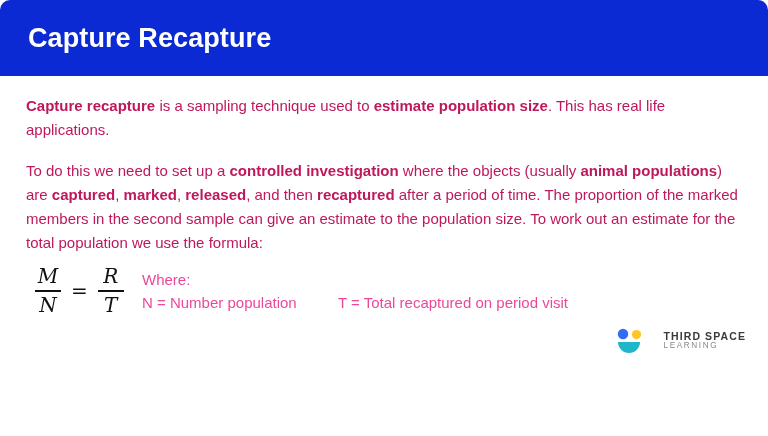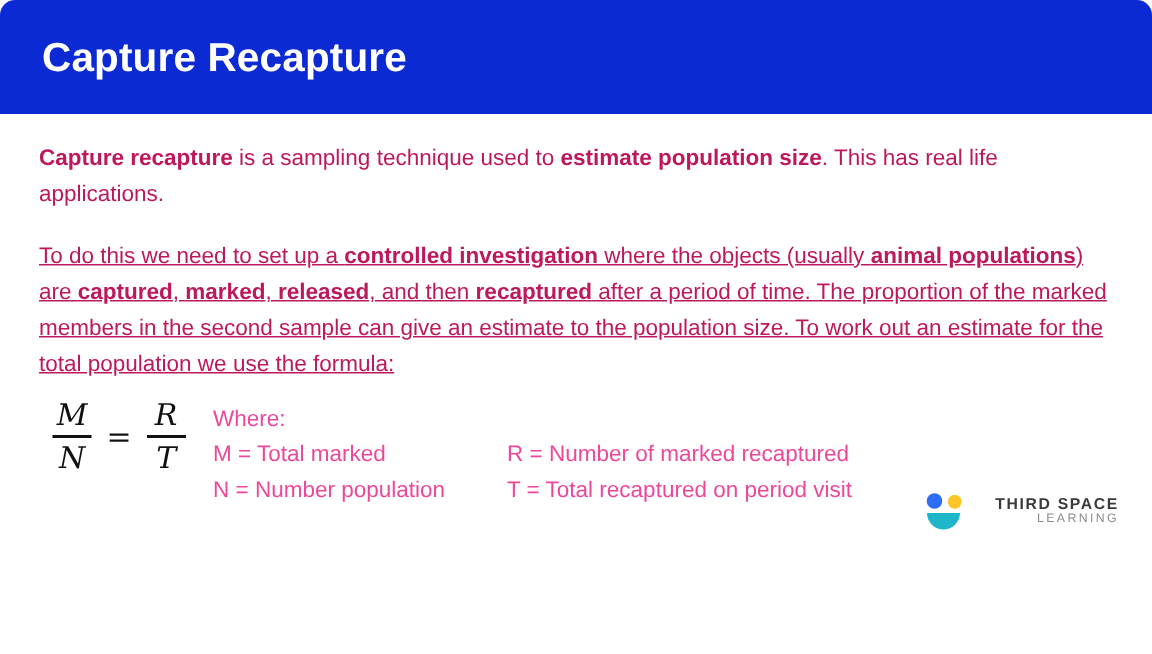--- a/index.html
+++ b/index.html
@@ -41,21 +41,20 @@
     box-sizing: border-box;
   }
   .para {
     font-size: 15px;
     line-height: 1.62;
     color: #be185d;
     margin: 0 0 16px 0;
   }
   .para.second {
     margin-bottom: 4px;
-    text-decoration: underline;
   }
   b { font-weight: bold; }
   .formula-row {
     display: flex;
     align-items: flex-start;
     margin-top: 10px;
   }
   .formula {
     font-family: "DejaVu Serif", serif;
     font-style: italic;
@@ -119,21 +118,20 @@
   .logo-text .l1 {
     font-size: 10.5px;
     font-weight: bold;
     letter-spacing: 1.1px;
     color: #3a3a3a;
   }
   .logo-text .l2 {
     font-size: 8.2px;
     letter-spacing: 1.6px;
     color: #8a8a8a;
-    text-align: right;
   }
 </style>
 </head>
 <body>
 
 <div class="card">
 
   <div class="header">
     <div class="header-title">Capture Recapture</div>
   </div>
@@ -156,24 +154,20 @@
         <span class="frac">
           <span class="num">R</span>
           <span class="bar"></span>
           <span class="den">T</span>
         </span>
       </div>
 
       <div class="legend">
         <div>Where:</div>
         <div class="legend-row">
-          <div class="legend-left">M = Total marked</div>
-          <div class="legend-right">R = Number of marked recaptured</div>
-        </div>
-        <div class="legend-row">
           <div class="legend-left">N = Number population</div>
           <div class="legend-right">T = Total recaptured on period visit</div>
         </div>
       </div>
 
     </div>
   </div>
 
   <div class="logo">
     <div class="logo-mark">

